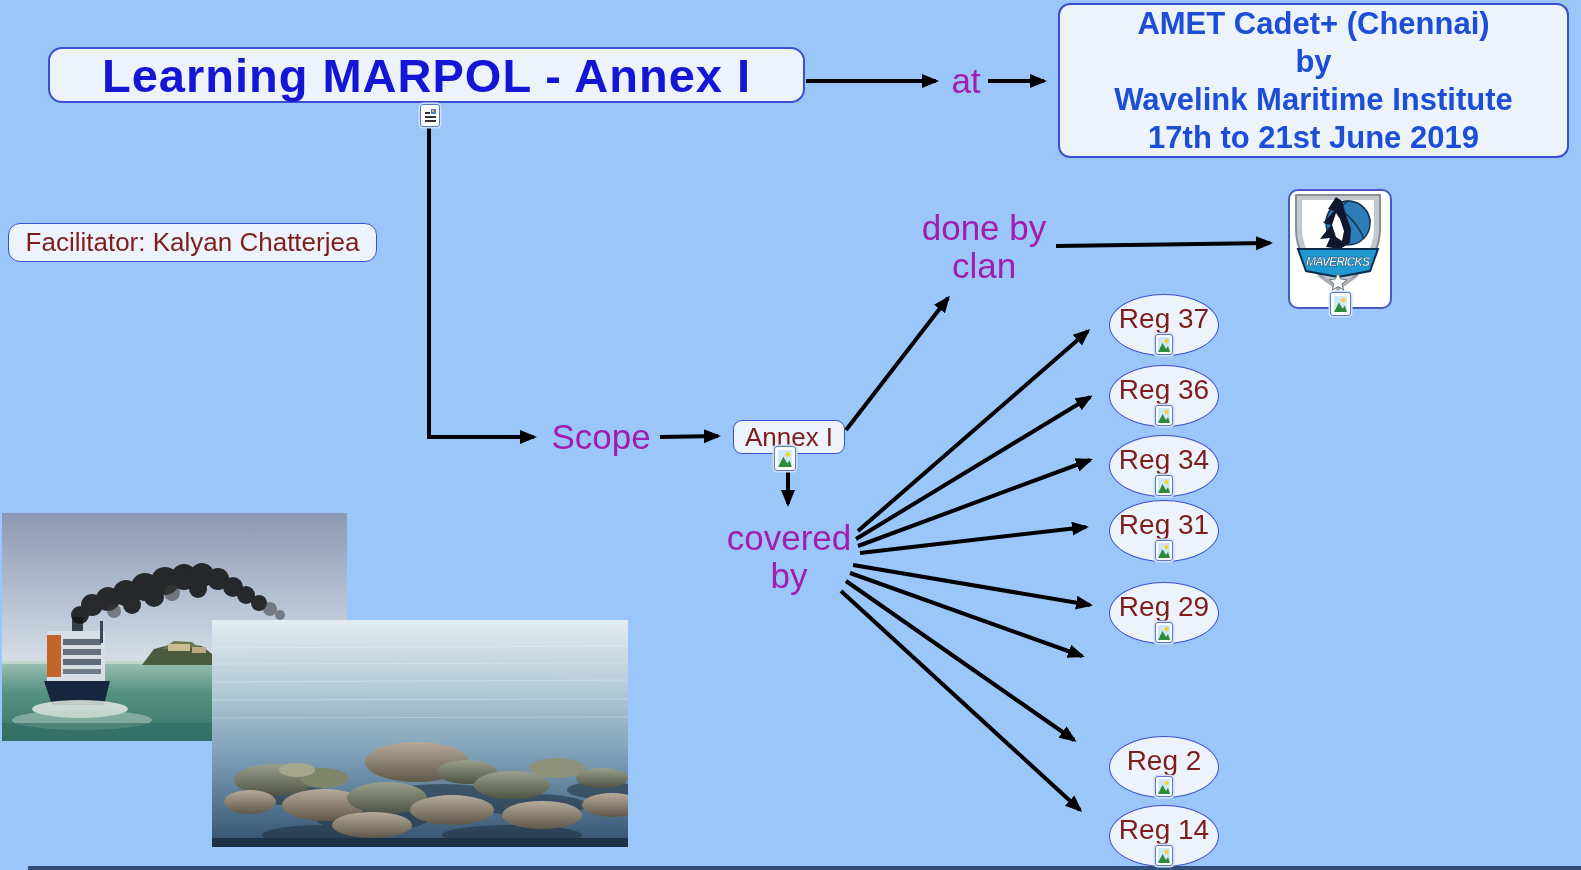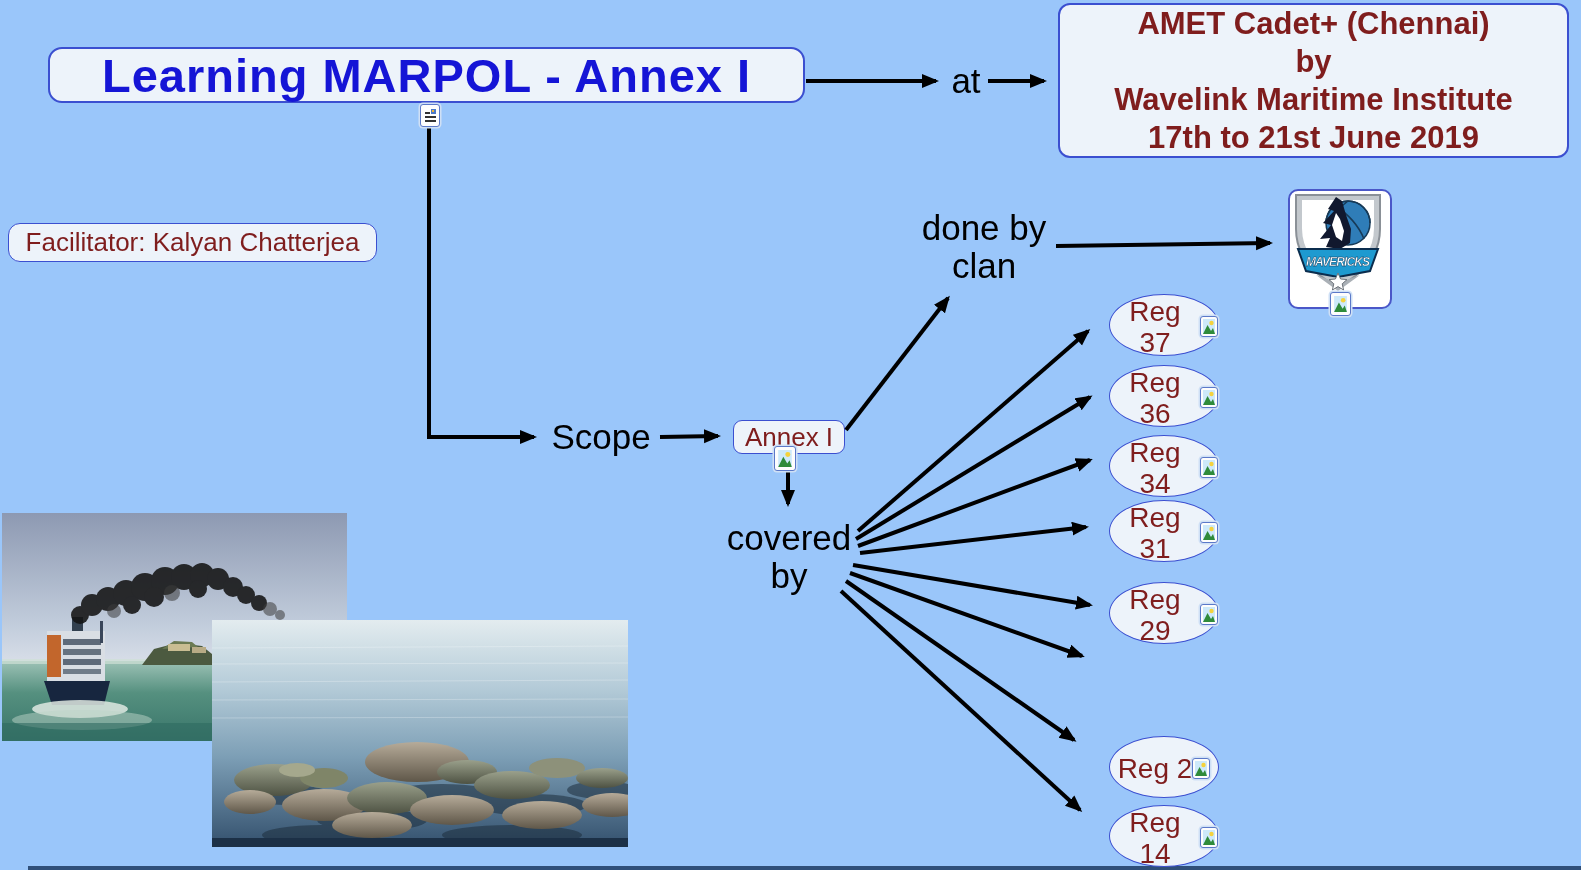--- a/index.html
+++ b/index.html
@@ -13,39 +13,39 @@
     background:#edf3fa;border:2px solid #3b4fd0;
     display:flex;align-items:center;justify-content:center;
     text-align:center;color:#7f1d1d;
   }
   .title-node{
     left:48px;top:47px;width:757px;height:56px;border-radius:14px;
     font-size:47px;font-weight:bold;color:#1515d6;letter-spacing:1px;
   }
   .venue-node{
     left:1058px;top:3px;width:511px;height:155px;border-radius:12px;
-    font-size:31px;font-weight:bold;color:#7f1d1d;line-height:38px;
+    font-size:31px;font-weight:bold;color:#1d4ed8;line-height:38px;
     flex-direction:column;
   }
   .facilitator-node{
     left:8px;top:223px;width:369px;height:39px;border-radius:12px;
     font-size:26px;border-width:1.5px;
   }
   .annex-node{
     left:733px;top:420px;width:112px;height:34px;border-radius:9px;
     font-size:26px;border-width:1.5px;text-align:right;
   }
   .reg-node{
     width:110px;height:62px;border-radius:50%;
-    flex-direction:row;justify-content:center;padding-top:3px;
+    flex-direction:column;justify-content:flex-end;padding-top:3px;
     font-size:28px;border-width:1.5px;left:1109px;
   }
   .reg-node .reg-label{line-height:31px;}
   .link-label{
-    position:absolute;color:#000000;font-size:35px;line-height:38px;
+    position:absolute;color:#a21caf;font-size:35px;line-height:38px;
     text-align:center;transform:translate(-50%,-50%);white-space:pre-line;
   }
   .res-icon{
     position:absolute;background:#fdfdfd;border:1.5px solid #5b79c9;
     border-radius:3px;display:flex;align-items:center;justify-content:center;
     box-shadow:0 0 0 1.5px #cfe0f5;
   }
   .logo-node{
     position:absolute;left:1288px;top:189px;width:100px;height:116px;
     background:#ffffff;border:2px solid #4a57c8;border-radius:10px;

